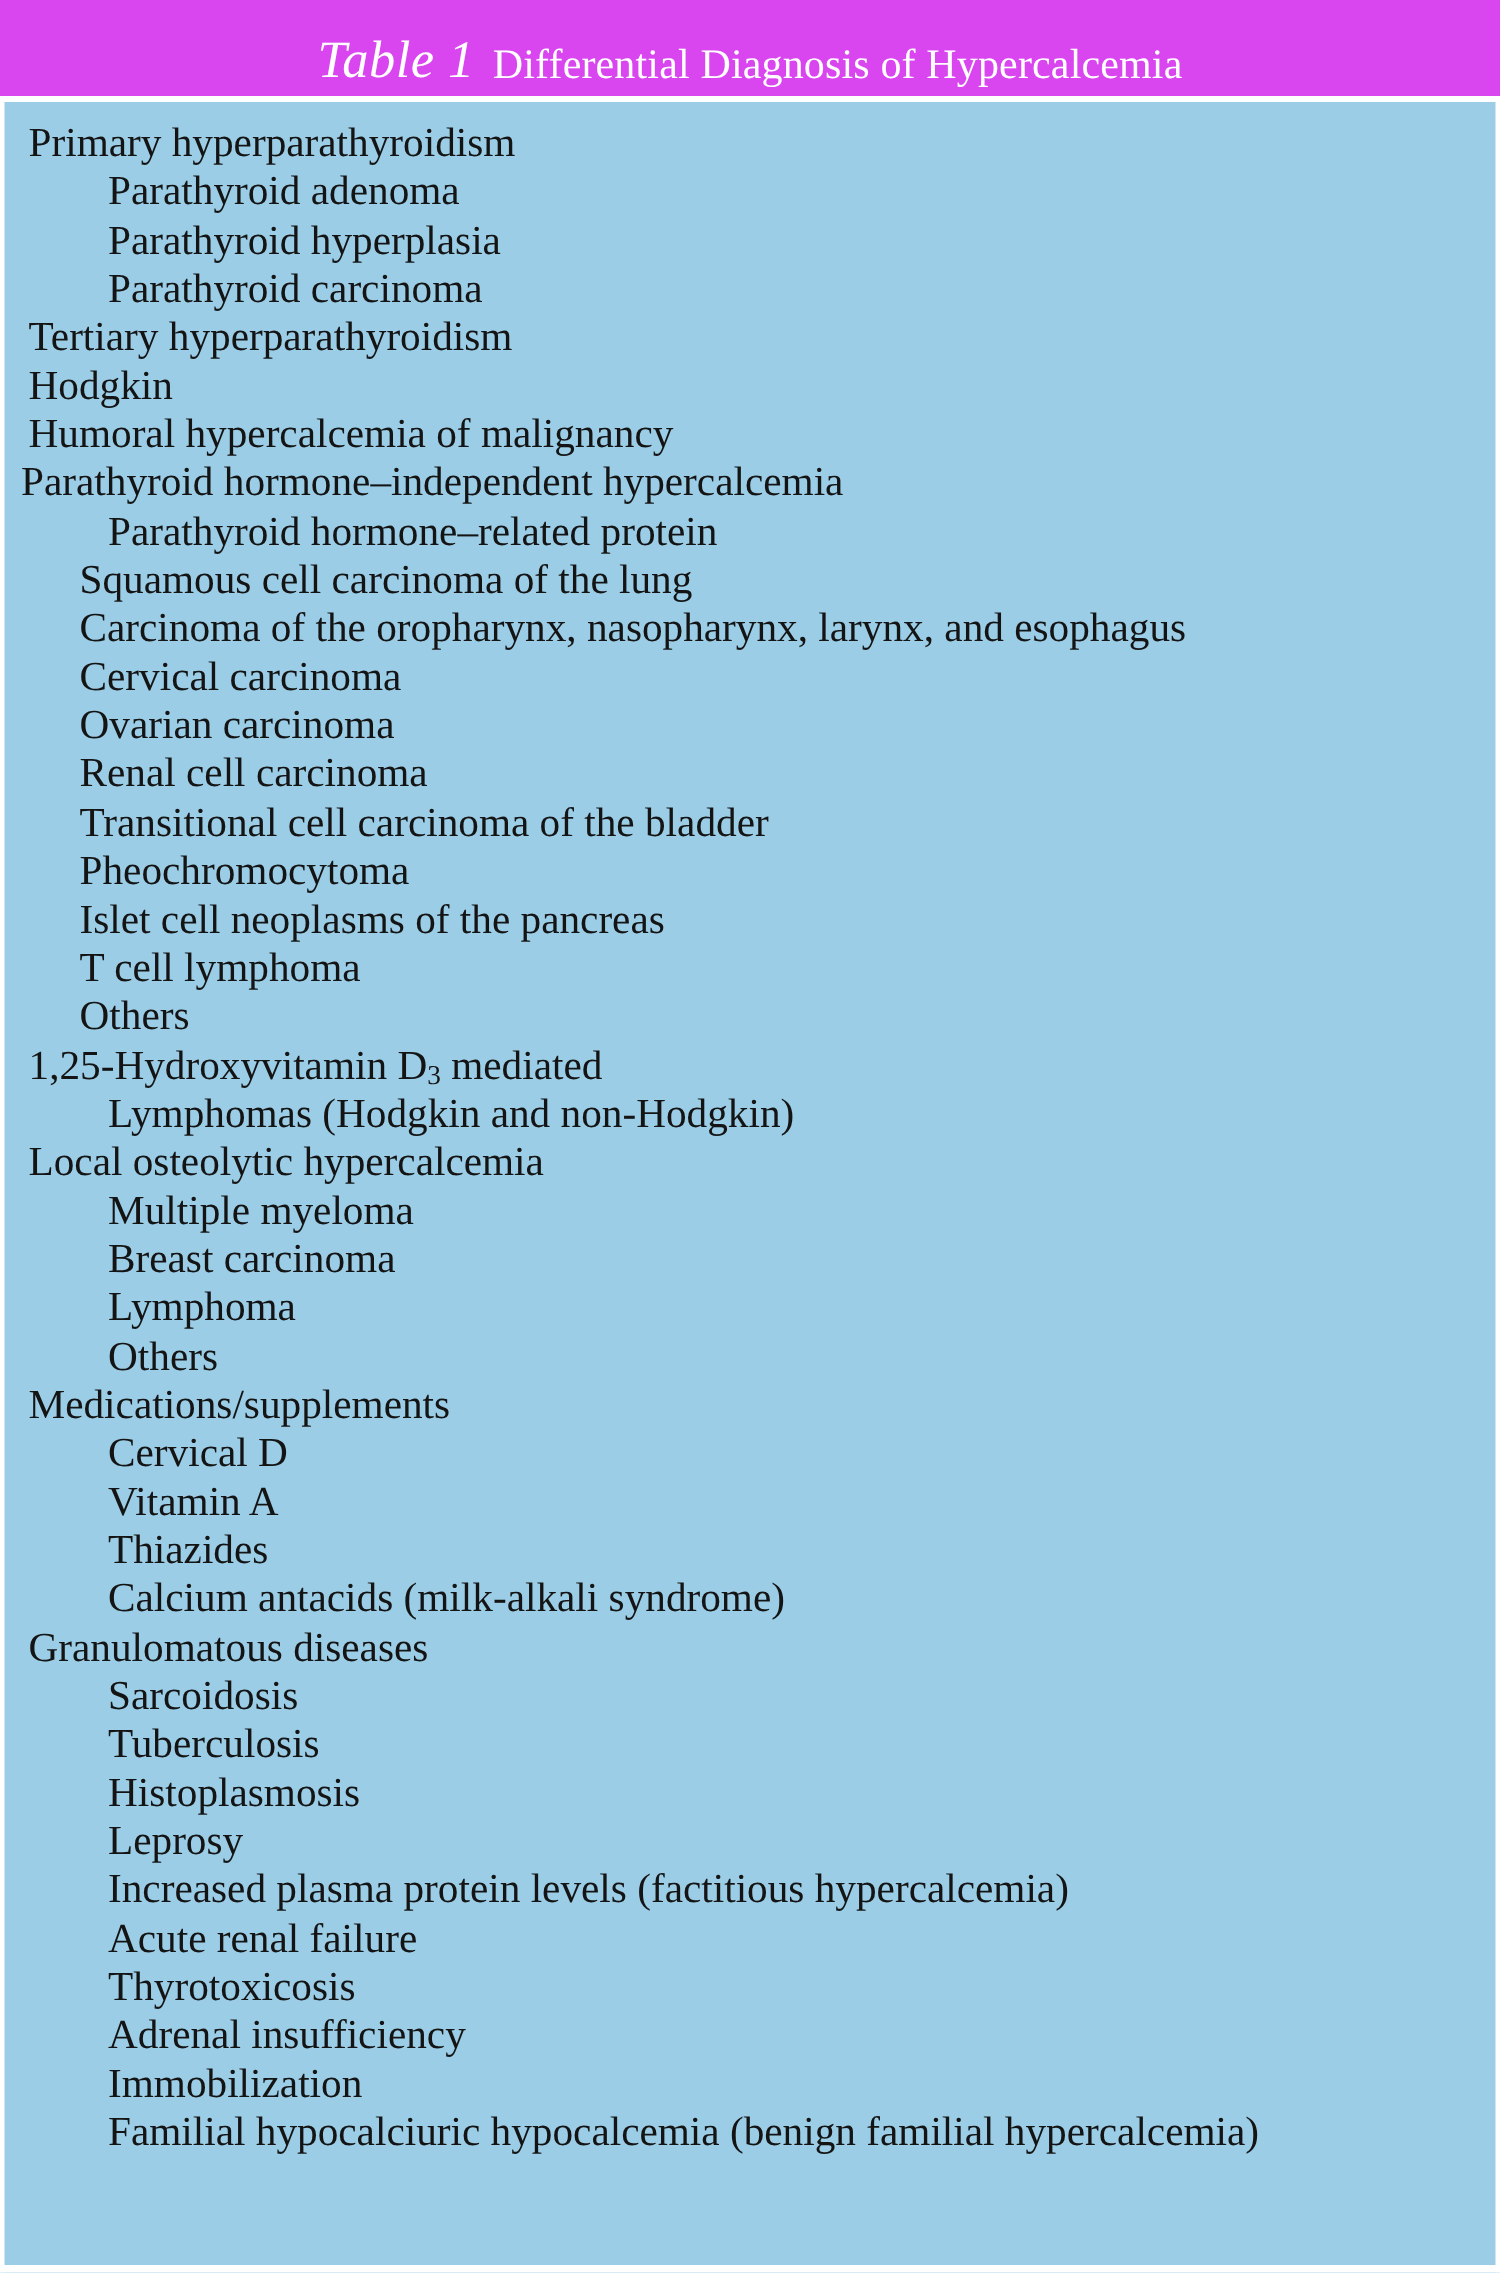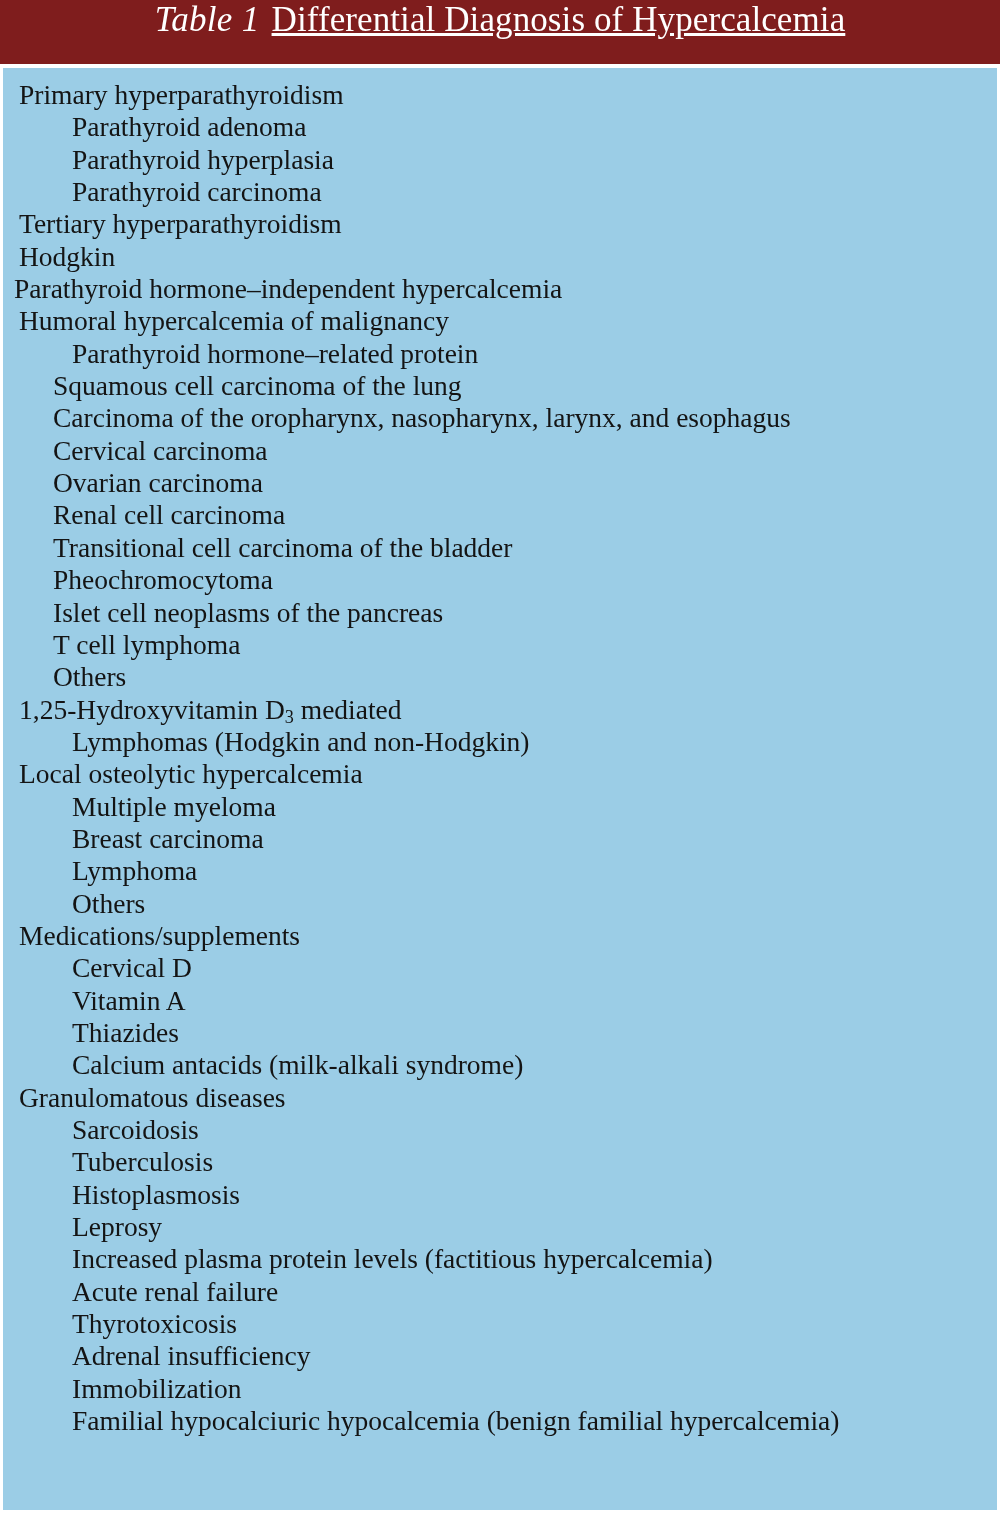--- a/index.html
+++ b/index.html
@@ -21,41 +21,40 @@
     background: #ffffff;
     box-sizing: border-box;
     display: flex;
     flex-direction: column;
   }
 
   
   .table-header {
     height: 64px;
     flex: 0 0 64px;
-    background: #7f1d1d;
+    background: #d946ef;
     color: #ffffff;
     display: flex;
-    align-items: flex-start;
+    align-items: flex-end;
     justify-content: center;
     white-space: nowrap;
     box-sizing: border-box;
     padding-bottom: 4px;
   }
   .table-label {
     font-style: italic;
     font-size: 35px;
     letter-spacing: 0.3px;
     font-family: "Liberation Serif", "DejaVu Serif", serif;
   }
   .table-title {
-    font-size: 35px;
+    font-size: 28px;
     margin-left: 12px;
     letter-spacing: 0.1px;
     font-family: "Liberation Serif", "DejaVu Serif", serif;
-    text-decoration: underline;
   }
 
   
   .header-rule {
     height: 4px;
     flex: 0 0 4px;
     background: #ffffff;
   }
 
   
@@ -108,22 +107,22 @@
   <div class="header-rule"></div>
 
   <div class="table-body">
     <ul class="row-list" id="row-list">
         <li class="row lvl-1">Primary hyperparathyroidism</li>
         <li class="row lvl-2">Parathyroid adenoma</li>
         <li class="row lvl-2">Parathyroid hyperplasia</li>
         <li class="row lvl-2">Parathyroid carcinoma</li>
         <li class="row lvl-1">Tertiary hyperparathyroidism</li>
         <li class="row lvl-1">Hodgkin</li>
+        <li class="row lvl-1">Humoral hypercalcemia of malignancy</li>
         <li class="row lvl-0">Parathyroid hormone–independent hypercalcemia</li>
-        <li class="row lvl-1">Humoral hypercalcemia of malignancy</li>
         <li class="row lvl-2">Parathyroid hormone–related protein</li>
         <li class="row lvl-3">Squamous cell carcinoma of the lung</li>
         <li class="row lvl-3">Carcinoma of the oropharynx, nasopharynx, larynx, and esophagus</li>
         <li class="row lvl-3">Cervical carcinoma</li>
         <li class="row lvl-3">Ovarian carcinoma</li>
         <li class="row lvl-3">Renal cell carcinoma</li>
         <li class="row lvl-3">Transitional cell carcinoma of the bladder</li>
         <li class="row lvl-3">Pheochromocytoma</li>
         <li class="row lvl-3">Islet cell neoplasms of the pancreas</li>
         <li class="row lvl-3">T cell lymphoma</li>

